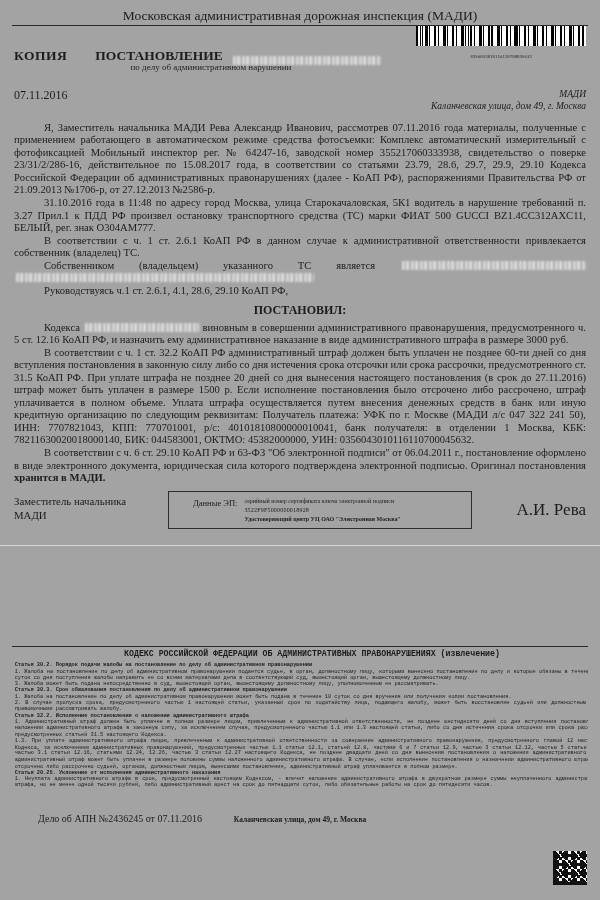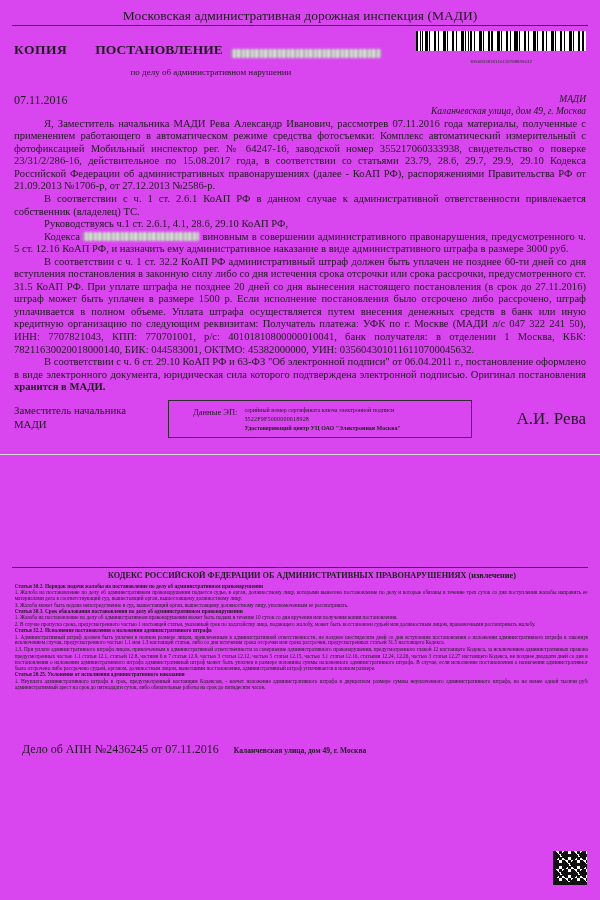--- a/index.html
+++ b/index.html
@@ -1,31 +1,31 @@
 <!DOCTYPE html>
 <html lang="ru"><head>
 <meta charset="utf-8">
 <style>
   html,body{margin:0;padding:0;background:#ffffff;}
   .page{
     position:relative;
     width:600px;height:900px;
-    background:#d946ef;
+    background:#a3a3a3;
     font-family:"Liberation Serif","DejaVu Serif",serif;
     color:#1c1c1c;
     overflow:hidden;
     box-sizing:border-box;
     padding:0 14px;
   }
   
   .org-title{
     text-align:center;font-size:13.5px;padding-top:8px;padding-bottom:1px;
     border-bottom:1.3px solid #2a2a2a;margin:0 -2px;
   }
-  .doc-row{display:flex;align-items:center;margin-top:5px;}
+  .doc-row{display:flex;align-items:flex-end;}
   .copy-label{font-weight:bold;font-size:13.5px;letter-spacing:.5px;}
   .doc-type{font-weight:bold;font-size:13.5px;margin-left:28px;white-space:nowrap;}
   .redact{
     display:inline-block;height:9px;border-radius:1px;vertical-align:baseline;
     background:repeating-linear-gradient(90deg,#9e9e9e 0 2px,#e3e3e3 2px 4px,#bdbdbd 4px 7px,#efefef 7px 9px);
     filter:blur(1.1px);transform:translateY(1px);
   }
   .redact-docnum{width:150px;margin-left:8px;margin-top:4px;}
   .barcode-wrap{margin-left:auto;width:170px;text-align:center;}
   .barcode{
@@ -36,21 +36,21 @@
   }
   .barcode-digits{
     display:inline-block;font-family:"DejaVu Sans Mono",monospace;font-size:6px;color:#333;
     transform:scale(.68);transform-origin:center top;letter-spacing:0;
   }
   .doc-subtitle{font-size:9px;margin-left:92px;width:210px;text-align:center;margin-top:-2px;}
   .date-row{display:flex;justify-content:space-between;margin-top:16px;align-items:flex-start;}
   .doc-date{font-size:12px;}
   .org-addr-block{text-align:right;font-style:italic;font-size:9.5px;line-height:1.3;}
   
-  .body-text{margin-top:0;font-size:10.6px;line-height:1.185;text-align:justify;}
+  .body-text{margin-top:9px;font-size:10.6px;line-height:1.185;text-align:justify;}
   .para{margin:0;text-indent:30px;}
   .section-heading{text-align:center;font-weight:bold;font-size:12px;margin:6px 0 4px;}
   .redact-owner1{width:186px;}
   .redact-owner2{width:300px;}
   .redact-name{width:116px;}
   .b{font-weight:bold;}
   
   .sign-row{display:flex;margin-top:4px;align-items:center;}
   .sign-pos{font-size:10.8px;line-height:1.25;width:142px;}
   .ep-box{
@@ -58,28 +58,28 @@
     width:268px;padding:5px 10px 4px 24px;display:flex;gap:7px;align-items:flex-start;
   }
   .ep-label{font-size:8.5px;white-space:nowrap;padding-top:1px;}
   .ep-lines{font-size:6px;line-height:1.5;color:#222;}
   .ep-line-serial{letter-spacing:.2px;}
   .ep-line-ca{font-weight:bold;}
   .sign-name{margin-left:auto;font-size:17px;padding-top:3px;}
   .fold-line{border-top:1px solid #d6d6d4;margin:16px -14px 0;}
   .spacer{height:96px;}
   
-  .excerpt{border-top:1.6px solid #2a2a2a;margin:16px -2px;height:158px;overflow:hidden;}
+  .excerpt{border-top:1.6px solid #2a2a2a;margin:4px -2px;height:158px;overflow:hidden;font-family:Liberation Mono, monospace;}
   .excerpt-scale{width:910px;transform:scale(0.6593);transform-origin:0 0;padding:2px 4px;box-sizing:border-box;}
   .excerpt-heading{text-align:center;font-weight:bold;font-size:12.5px;margin:2px 0 4px;}
   .art{font-size:8px;line-height:1.2;text-align:justify;margin:0;}
   .art-title{font-weight:bold;}
   
   .footer-row{display:grid;grid-template-columns:1fr auto 1fr;margin-top:8px;align-items:baseline;}
-  .case-ref{font-size:12px;padding-left:8px;}
+  .case-ref{font-size:10px;padding-left:8px;margin-left:16px;}
   .footer-addr{font-size:7.5px;font-weight:bold;text-align:center;}
   .datamatrix{
     position:absolute;right:13px;bottom:15px;width:31px;height:31px;
     background-color:#fff;
     background-image:
       repeating-conic-gradient(from 45deg,#111 0% 25%,transparent 0% 50%),
       repeating-conic-gradient(#111 0% 25%,#fff 0% 50%);
     background-size:9px 9px,6px 6px;
     border-left:3px solid #111;border-bottom:3px solid #111;
   }
@@ -108,23 +108,26 @@
     <span class="org-addr-block">
       <span>МАДИ</span><br>
       <span>Каланчевская улица, дом 49, г. Москва</span>
     </span>
   </div>
 
   <div class="body-text">
     <p class="para">Я, Заместитель начальника МАДИ Рева Александр Иванович, рассмотрев 07.11.2016 года материалы, полученные с применением работающего в автоматическом режиме средства фотосъемки: Комплекс автоматический измерительный с фотофиксацией Мобильный инспектор рег. № 64247-16, заводской номер 355217060333938, свидетельство о поверке 23/31/2/286-16, действительное по 15.08.2017 года, в соответствии со статьями 23.79, 28.6, 29.7, 29.9, 29.10 Кодекса Российской Федерации об административных правонарушениях (далее - КоАП РФ), распоряжениями Правительства РФ от 21.09.2013 №1706-р, от 27.12.2013 №2586-р.</p>
 
 
+    <p class="para">31.10.2016 года в 11:48 по адресу город Москва, улица Старокачаловская, 5К1 водитель в нарушение требований п. 3.27 Прил.1 к ПДД РФ произвел остановку транспортного средства (ТС) марки ФИАТ 500 GUCCI BZ1.4CC312AXC11, БЕЛЫЙ, рег. знак О304АМ777.</p>
     <p class="para">В соответствии с ч. 1 ст. 2.6.1 КоАП РФ в данном случае к административной ответственности привлекается собственник (владелец) ТС.</p>
+    <p class="para"><span>Собственником (владельцем) указанного ТС является </span><span class="redact redact-owner1"></span> <span class="redact redact-owner2"></span></p>
     <p class="para">Руководствуясь ч.1 ст. 2.6.1, 4.1, 28.6, 29.10 КоАП РФ,</p>
 
+    <div class="section-heading">ПОСТАНОВИЛ:</div>
 
     <p class="para"><span>Кодекса </span><span class="redact redact-name"></span><span> виновным в совершении административного правонарушения, предусмотренного ч. 5 ст. 12.16 КоАП РФ, и назначить ему административное наказание в виде административного штрафа в размере 3000 руб.</span></p>
     <p class="para">В соответствии с ч. 1 ст. 32.2 КоАП РФ административный штраф должен быть уплачен не позднее 60-ти дней со дня вступления постановления в законную силу либо со дня истечения срока отсрочки или срока рассрочки, предусмотренного ст. 31.5 КоАП РФ. При уплате штрафа не позднее 20 дней со дня вынесения настоящего постановления (в срок до 27.11.2016) штраф может быть уплачен в размере 1500 р. Если исполнение постановления было отсрочено либо рассрочено, штраф уплачивается в полном объеме. Уплата штрафа осуществляется путем внесения денежных средств в банк или иную кредитную организацию по следующим реквизитам: Получатель платежа: УФК по г. Москве (МАДИ л/с 047 322 241 50), ИНН: 7707821043, КПП: 770701001, р/с: 40101810800000010041, банк получателя: в отделении 1 Москва, КБК: 78211630020018000140, БИК: 044583001, ОКТМО: 45382000000, УИН: 0356043010116110700045632.</p>
     <p class="para"><span>В соответствии с ч. 6 ст. 29.10 КоАП РФ и 63-ФЗ "Об электронной подписи" от 06.04.2011 г., постановление оформлено в виде электронного документа, юридическая сила которого подтверждена электронной подписью. Оригинал постановления </span><span class="b">хранится в МАДИ.</span></p>
   </div>
 
   <div class="sign-row">
     <div class="sign-pos">
       <span>Заместитель начальника</span><br>
       <span>МАДИ</span>

